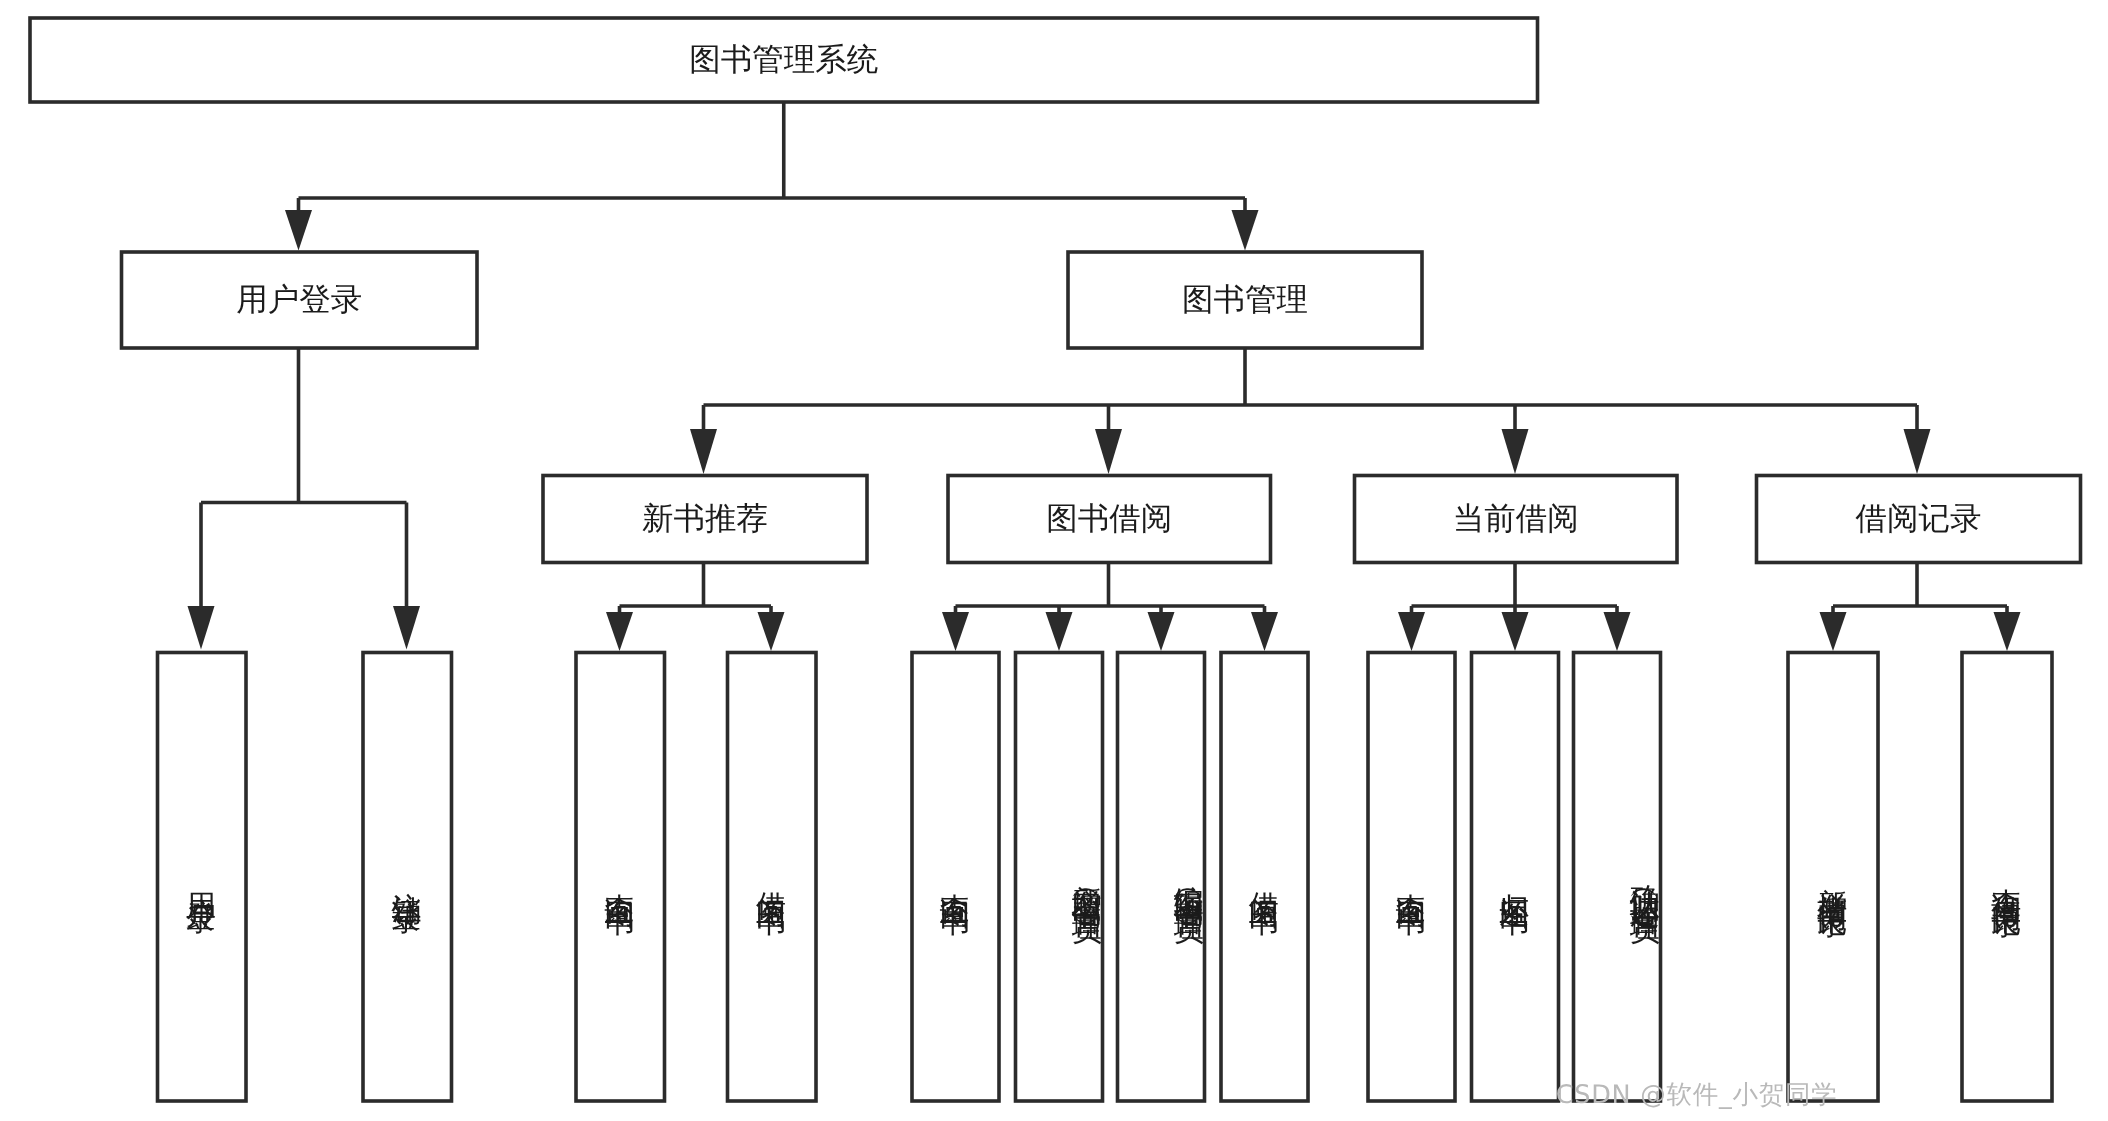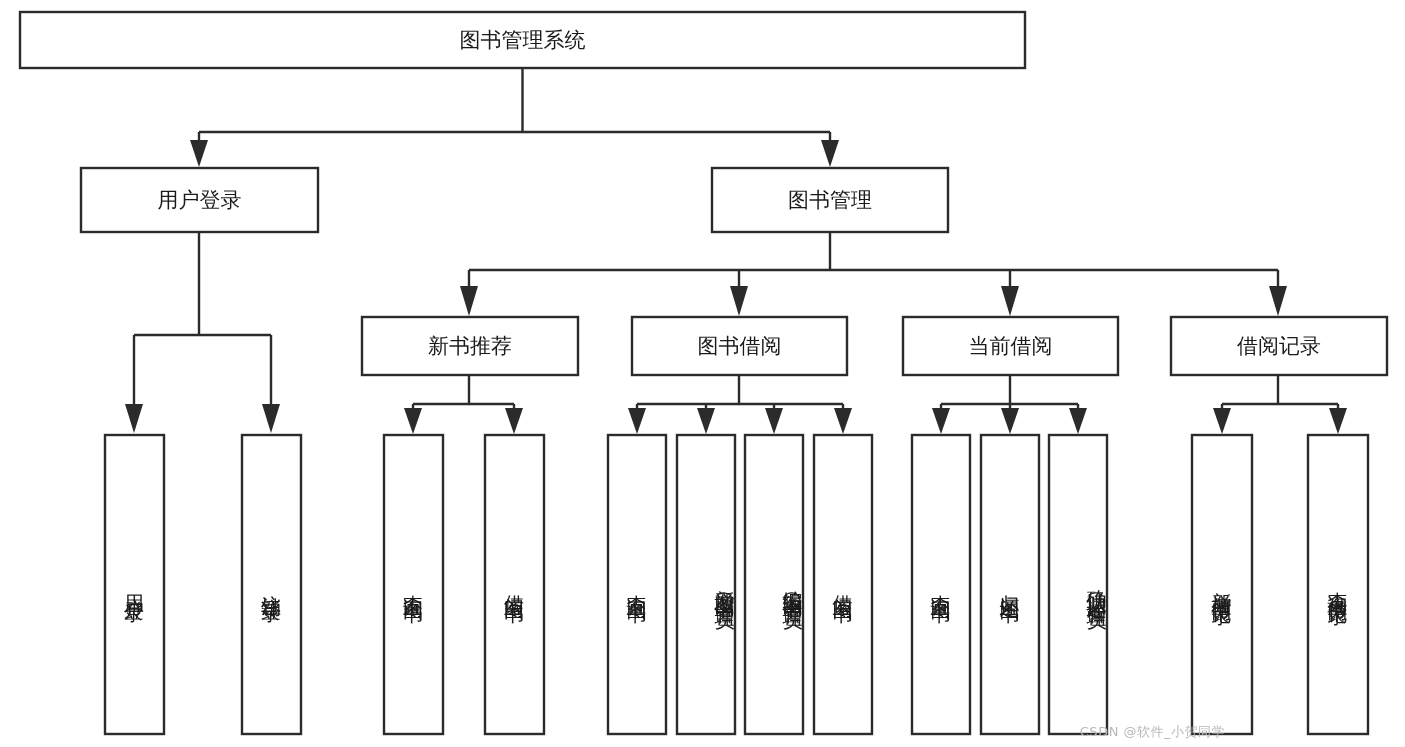--- a/index.html
+++ b/index.html
@@ -60,21 +60,21 @@
     letter-spacing: 3px;
     white-space: nowrap;
     text-align: center;
     pointer-events: none;
   }
   .watermark {
     position: absolute;
     right: 8px;
     bottom: 6px;
     font-family: "DejaVu Sans", "Liberation Sans", sans-serif;
-    font-size: 13px;
+    font-size: 17px;
     color: #b9b9b9;
     white-space: nowrap;
     letter-spacing: 0.5px;
   }
 </style>
 </head>
 <body>
 
 <div id="diagram-root">
 

